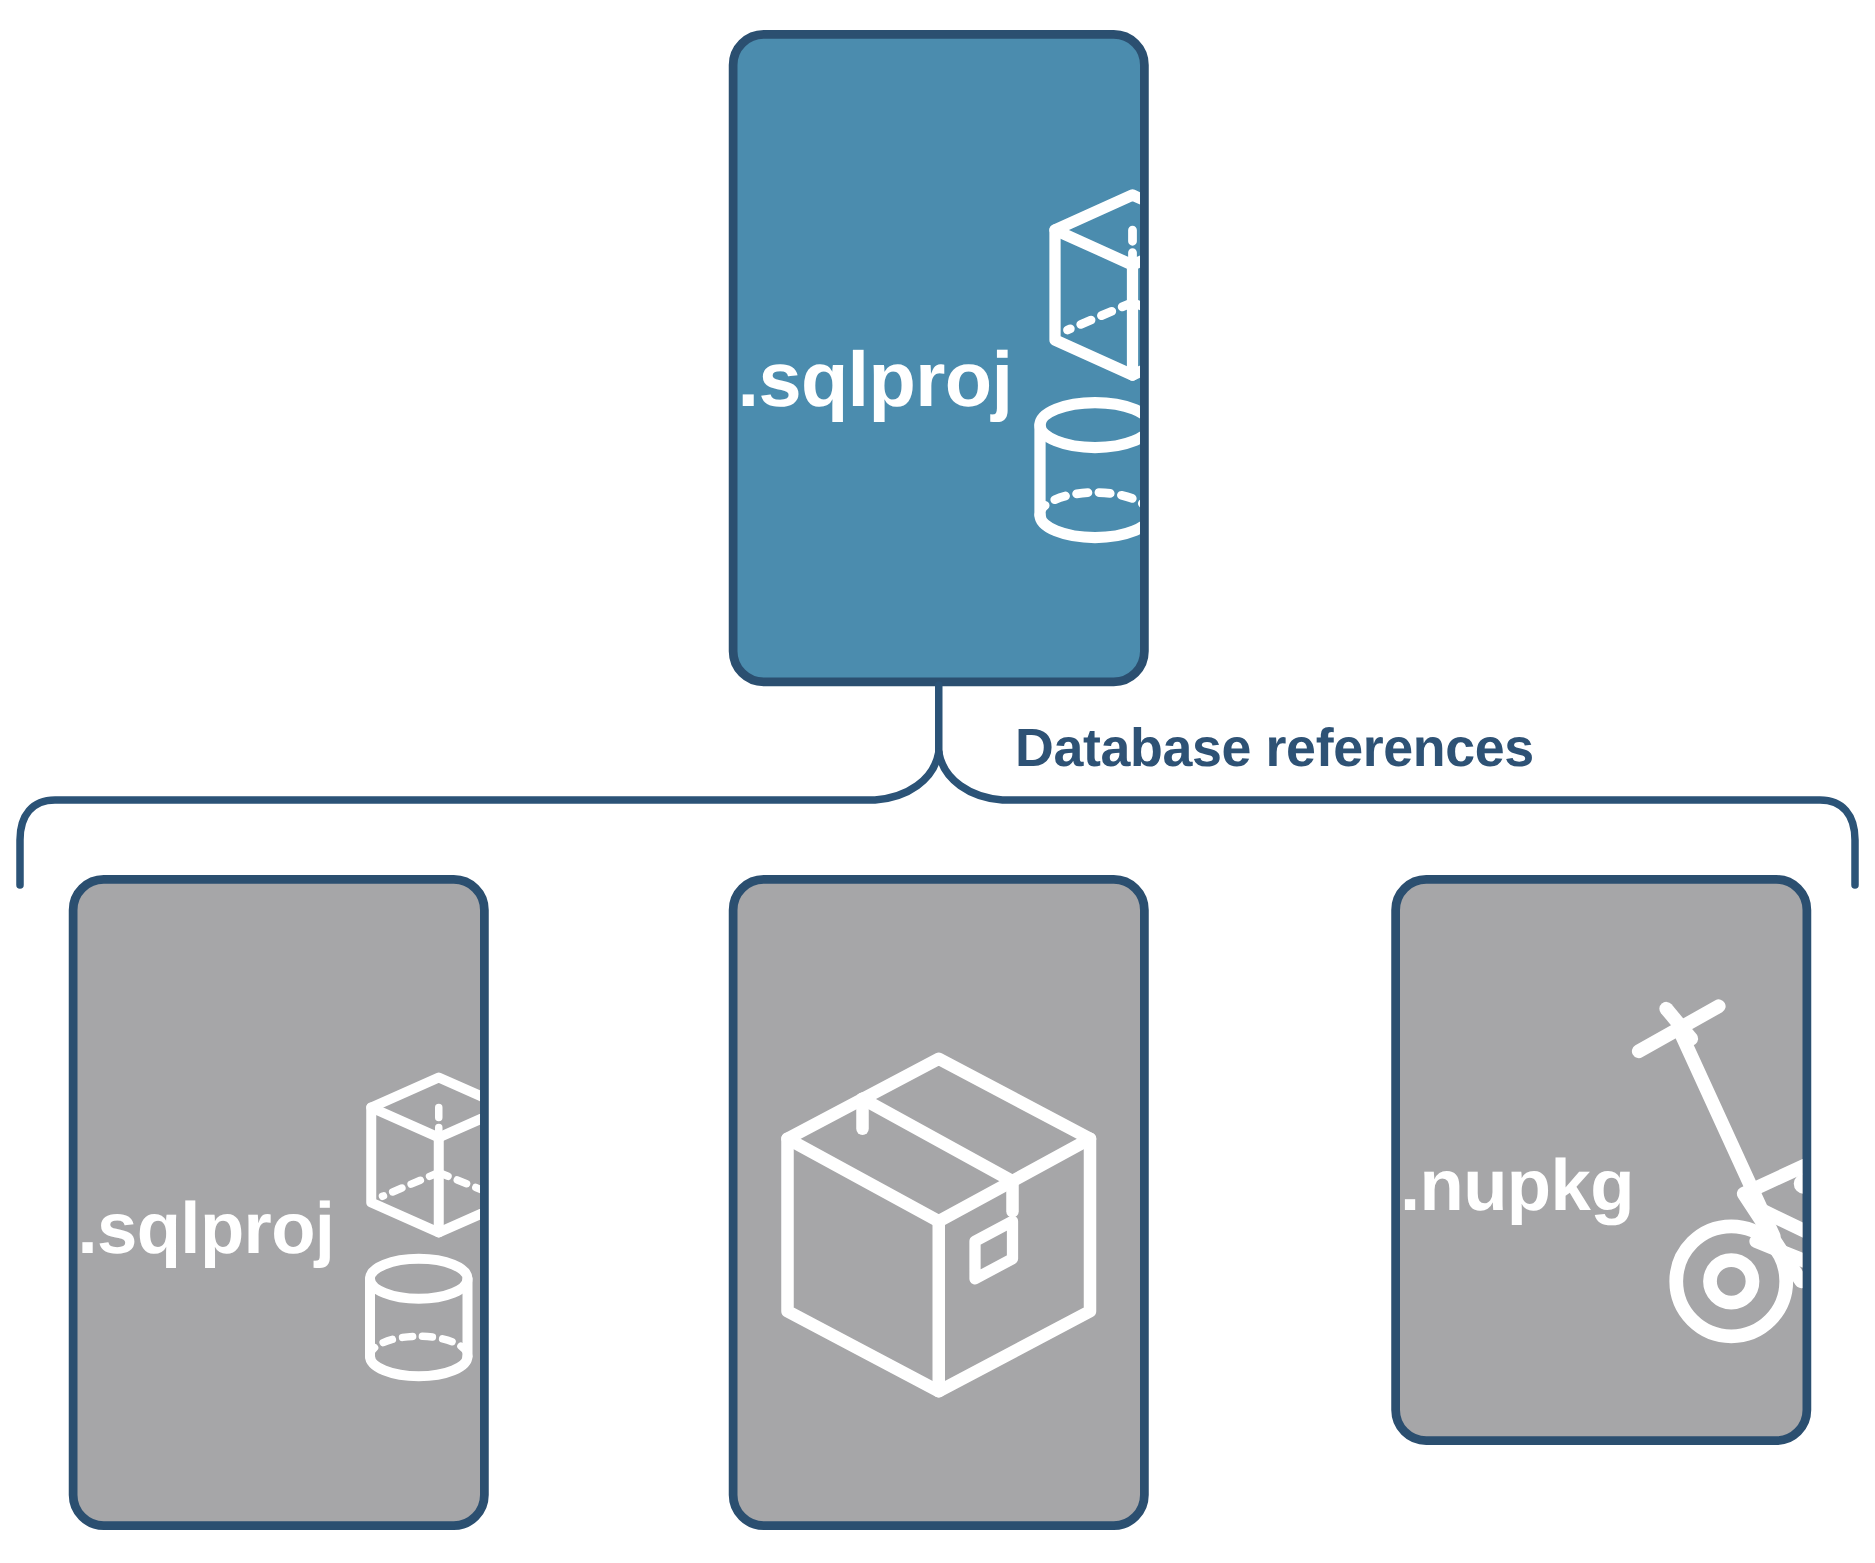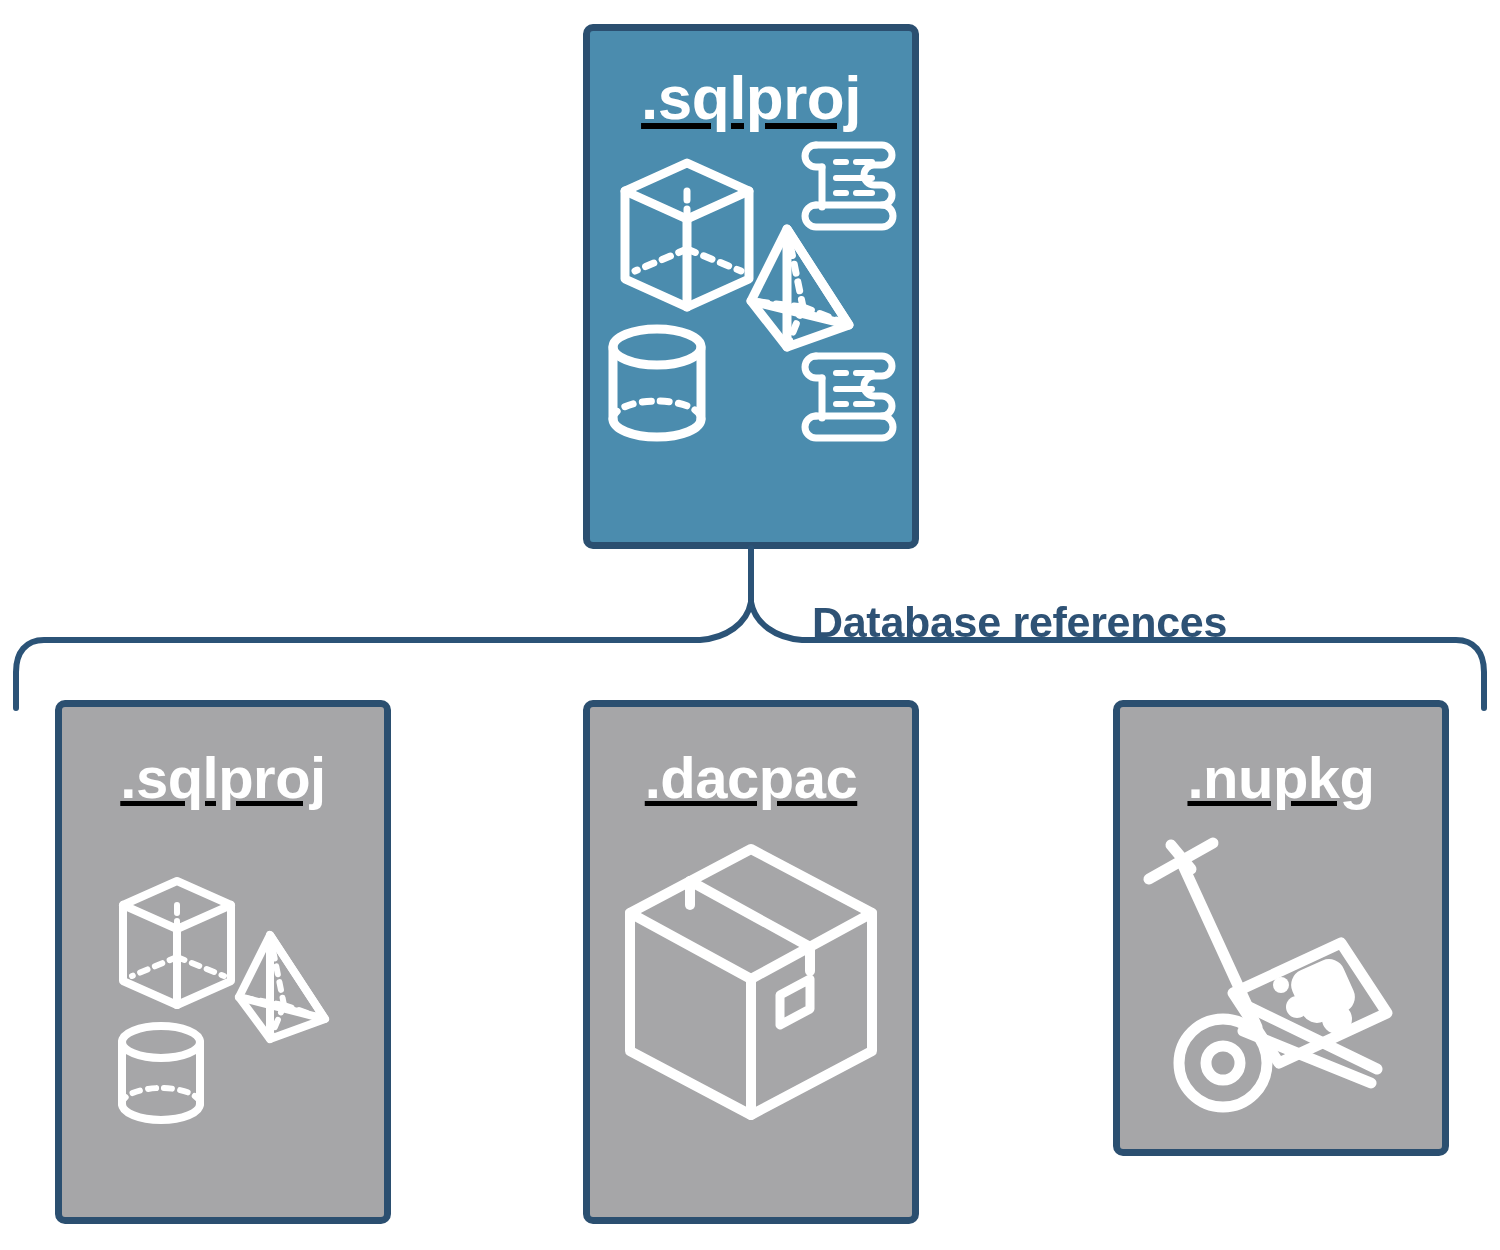--- a/index.html
+++ b/index.html
@@ -17,27 +17,26 @@
     width: 1500px;
     height: 1250px;
     background: #ffffff;
     overflow: hidden;
   }
 
   
   .card {
     position: absolute;
     box-sizing: border-box;
-    border-radius: 10px;
+    border-radius: 28px;
     border: 7px solid #2b4f70;
     display: flex;
-    flex-direction: column;
+    flex-direction: row;
     align-items: center;
     overflow: hidden;
-    text-decoration: underline;
   }
   .card.primary {
     background: #4b8cae;
   }
   .card.secondary {
     background: #a6a6a8;
   }
   .card-title {
     color: #ffffff;
     font-weight: bold;
@@ -117,21 +116,21 @@
     fill: none;
     stroke: #2b5377;
     stroke-width: 6;
     stroke-linecap: round;
   }
 
   
   #connector-label {
     position: absolute;
     left: 812px;
-    top: 598px;
+    top: 575px;
     color: #2e5275;
     font-size: 43px;
     font-weight: bold;
     letter-spacing: -0.3px;
     white-space: nowrap;
     user-select: none;
   }
 </style>
 </head>
 <body>
@@ -248,21 +247,20 @@
           <path class="stroke-white" stroke-width="8" d="M107 177 v62"></path>
           <path class="stroke-white" stroke-width="8" d="M29 239 a39 16 0 0 0 78 0"></path>
           <path class="stroke-white" stroke-width="6" stroke-dasharray="8 8" d="M29 239 a39 16 0 0 1 78 0"></path>
         </g>
 
       </svg>
     </div>
   </div>
 
   <div class="card secondary" id="card-dacpac">
-    <div class="card-title">.dacpac</div>
     <div class="card-art">
       <svg class="art-svg" width="258" height="278" viewBox="0 0 258 278" style="margin-top:36px">
 
         <path class="stroke-white" stroke-width="10" d="M129 6 L250 70 L250 208 L129 272 L8 208 L8 70 Z"></path>
 
         <path class="stroke-white" stroke-width="10" d="M129 136 L129 272"></path>
 
         <path class="stroke-white" stroke-width="10" d="M8 70 L129 136 L250 70"></path>
 
         <path class="stroke-white" stroke-width="10" d="M68 38 L188 104"></path>

